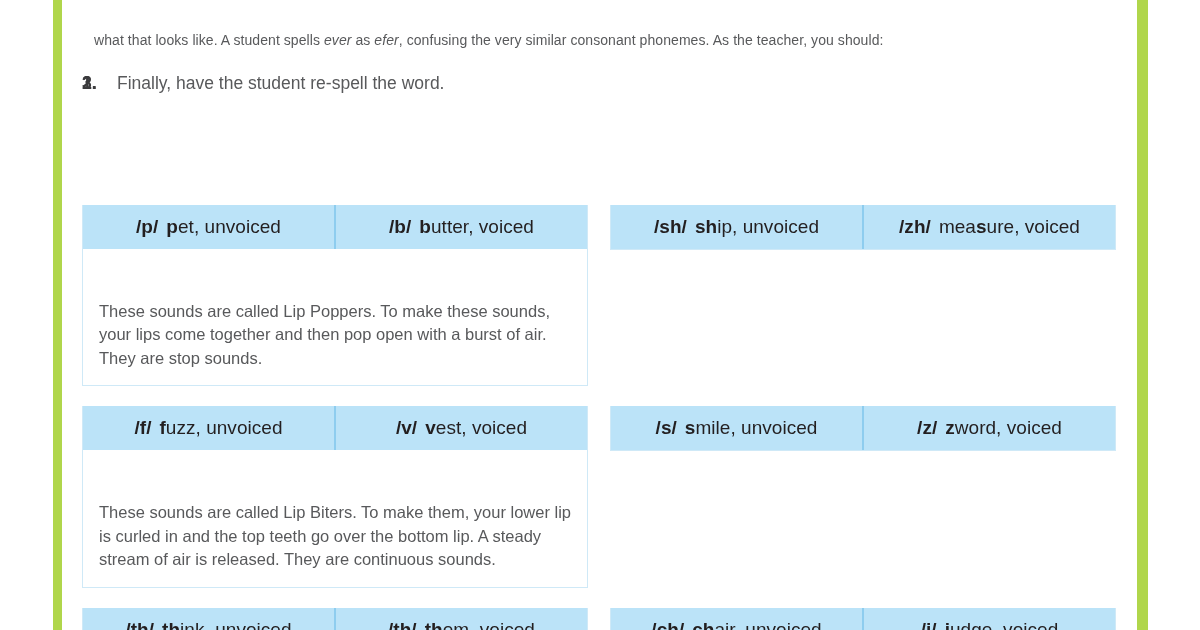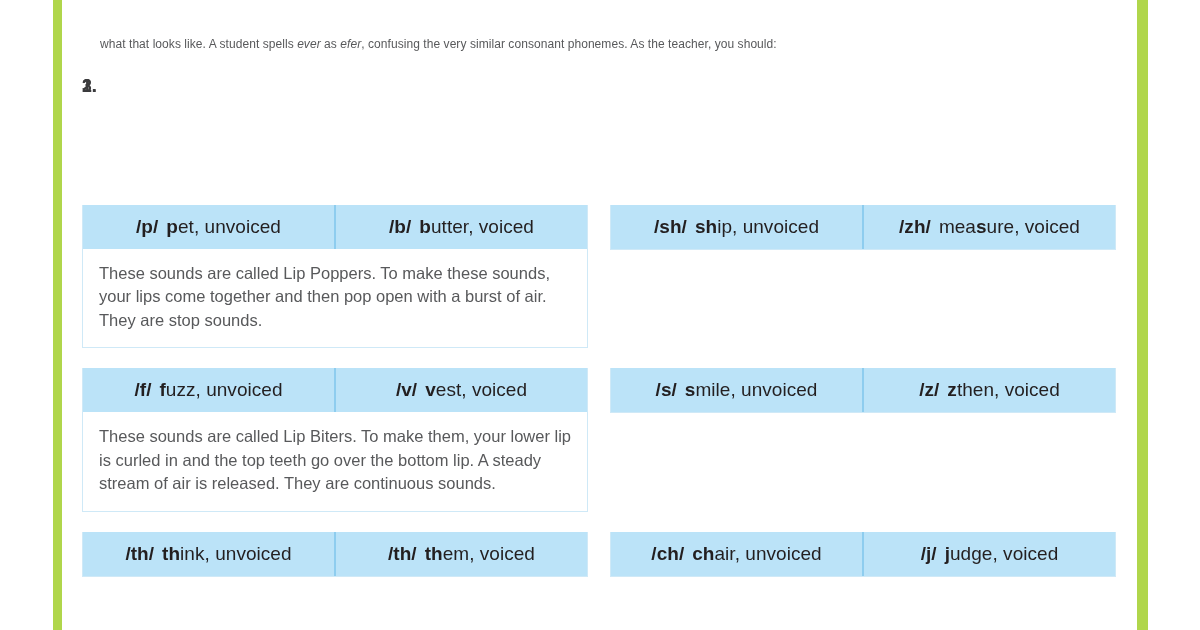--- a/index.html
+++ b/index.html
@@ -36,24 +36,24 @@
     position: absolute;
     left: 82px;
     right: 70px;
     top: 0;
     bottom: 0;
   }
 
   
   .intro {
     color: #58595b;
-    font-size: 12px;
+    font-size: 14px;
     line-height: 1.47;
     letter-spacing: .005em;
-    margin: 18px;
+    margin: 12px;
     padding-top: 18px;
     max-width: 1035px;
   }
   .intro em { font-style: italic; }
 
   .steps {
     margin: 0;
     padding: 0;
     list-style: none;
   }
@@ -116,20 +116,21 @@
     margin-right: 8px;
   }
   .card-header .grapheme { font-weight: bold; }
   .card-header .voicing  { font-weight: normal; }
 
   .card-body {
     padding: 13px 16px 15px 16px;
     color: #58595b;
     font-size: 16.5px;
     line-height: 1.42;
+    margin-top: 38px;
   }
 
   
   .card.clipped { }
 </style>
 </head>
 <body>
 
 <div class="page">
 
@@ -142,20 +143,21 @@
 
     <ol class="steps">
       <li class="step">
         <span class="step-num">1.</span>
       </li>
       <li class="step">
         <span class="step-num">2.</span>
       </li>
       <li class="step">
         <span class="step-num">3.</span>
+        <span>Finally, have the student re-spell the word.</span>
       </li>
     </ol>
 
     <div class="grid">
 
       <div class="card">
         <div class="card-header">
           <div class="half">
             <span class="sym">/p/</span><span class="grapheme">p</span><span>et,</span>&nbsp;<span class="voicing">unvoiced</span>
           </div>
@@ -188,21 +190,21 @@
         </div>
         <div class="card-body">These sounds are called Lip Biters. To make them, your lower lip is curled in and the top teeth go over the bottom lip. A steady stream of air is released. They are continuous sounds.</div>
       </div>
 
       <div class="card">
         <div class="card-header">
           <div class="half">
             <span class="sym">/s/</span><span class="grapheme">s</span><span>mile,</span>&nbsp;<span class="voicing">unvoiced</span>
           </div>
           <div class="half">
-            <span class="sym">/z/</span><span class="grapheme">z</span><span>then,</span>&nbsp;<span class="voicing">voiced</span>
+            <span class="sym">/z/</span><span class="grapheme">z</span><span>word,</span>&nbsp;<span class="voicing">voiced</span>
           </div>
         </div>
       </div>
 
       <div class="card clipped">
         <div class="card-header">
           <div class="half">
             <span class="sym">/th/</span><span class="grapheme">th</span><span>ink,</span>&nbsp;<span class="voicing">unvoiced</span>
           </div>
           <div class="half">

